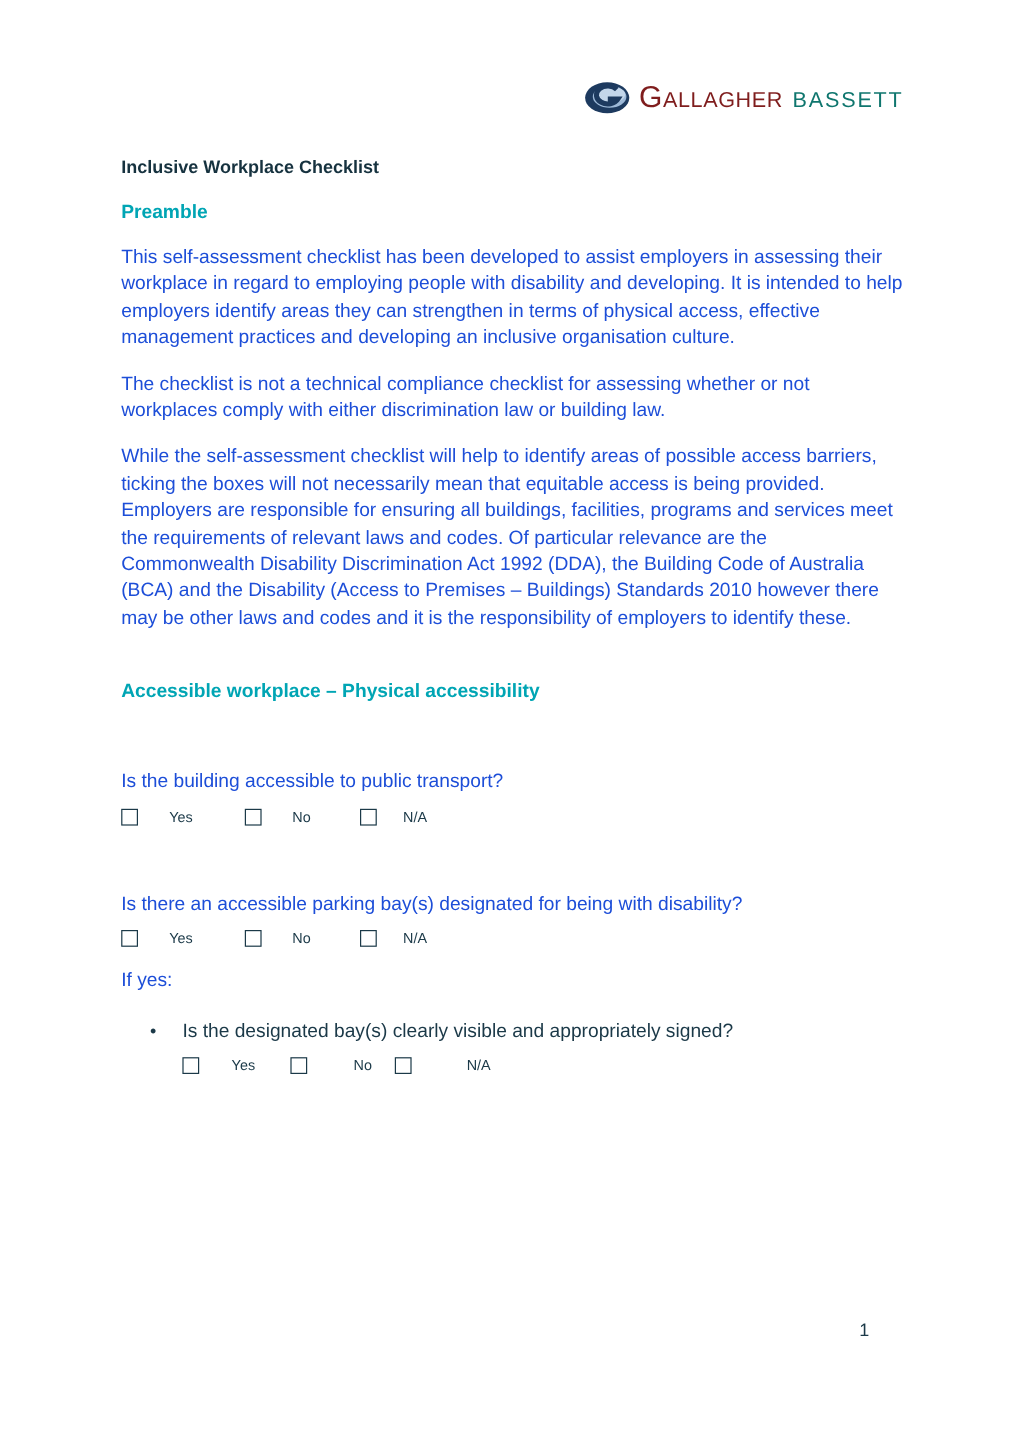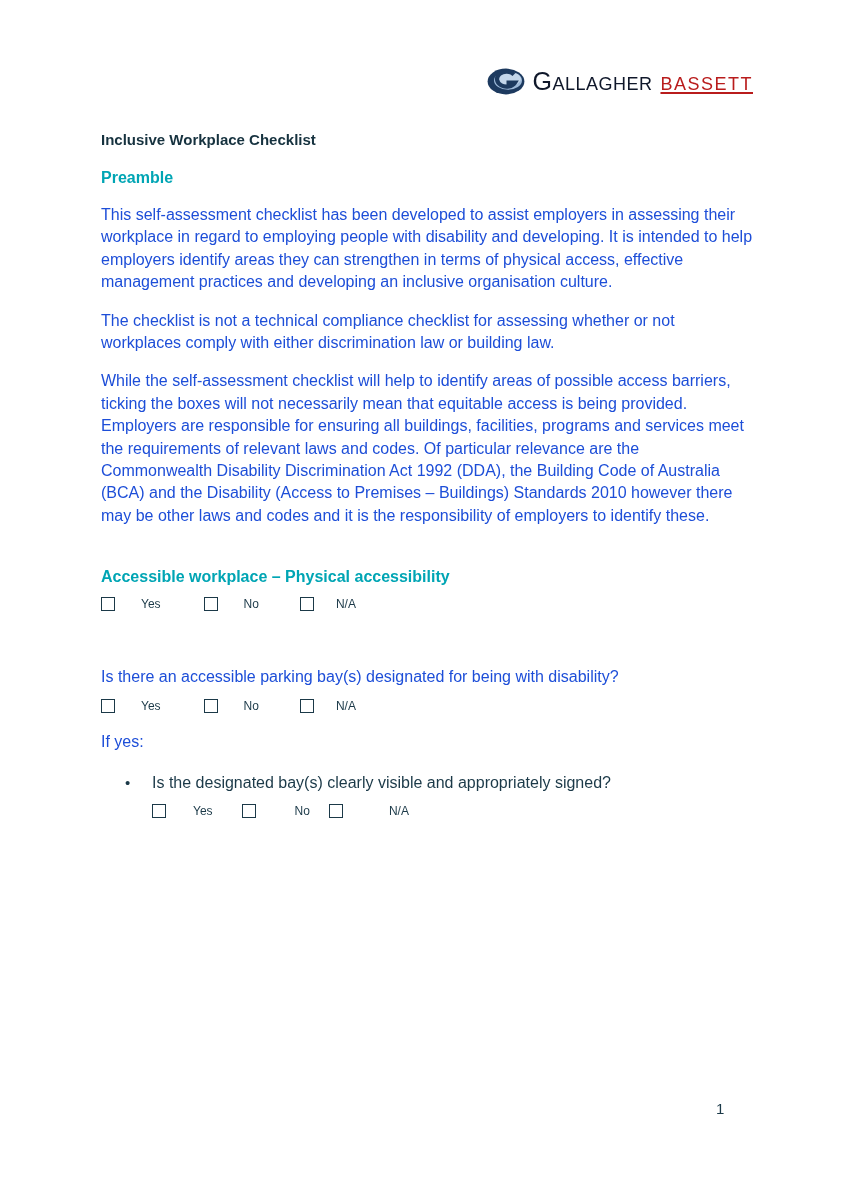--- a/index.html
+++ b/index.html
@@ -34,33 +34,32 @@
     display: inline-block;
     width: 38px;
     height: 27px;
     margin-right: 7px;
   }
   .logo-primary {
     font-variant: small-caps;
     text-transform: lowercase;
     font-size: 25px;
     letter-spacing: 0.5px;
-    color: #0f172a;
+    color: #7f1d1d;
     font-weight: 500;
   }
   .logo-primary::first-letter { text-transform: uppercase; }
   .logo-secondary {
     font-variant: small-caps;
     text-transform: lowercase;
     font-size: 25px;
     letter-spacing: 1.5px;
-    color: #b91c1c;
+    color: #0f766e;
     font-weight: 400;
     margin-left: 8px;
-    text-decoration: underline;
   }
   
   h1.doc-title {
     margin: 31px 0 0 0;
     font-size: 15px;
     line-height: 26px;
     font-weight: bold;
     color: #16323f;
   }
   h2.teal {
@@ -167,20 +166,21 @@
 
     <h2 class="teal">Preamble</h2>
 
     <p class="body-text">This self-assessment checklist has been developed to assist employers in assessing their workplace in regard to employing people with disability and developing. It is intended to help employers identify areas they can strengthen in terms of physical access, effective management practices and developing an inclusive organisation culture.</p>
     <p class="body-text">The checklist is not a technical compliance checklist for assessing whether or not workplaces comply with either discrimination law or building law.</p>
     <p class="body-text">While the self-assessment checklist will help to identify areas of possible access barriers, ticking the boxes will not necessarily mean that equitable access is being provided. Employers are responsible for ensuring all buildings, facilities, programs and services meet the requirements of relevant laws and codes. Of particular relevance are the Commonwealth Disability Discrimination Act 1992 (DDA), the Building Code of Australia (BCA) and the Disability (Access to Premises – Buildings) Standards 2010 however there may be other laws and codes and it is the responsibility of employers to identify these.</p>
 
     <h2 class="teal section-heading">Accessible workplace – Physical accessibility</h2>
 
 
+    <p class="body-text question">Is the building accessible to public transport?</p>
     <div class="cb-row std">
       <span class="cb"></span>
       <span>Yes</span>
       <span class="cb"></span>
       <span>No</span>
       <span class="cb"></span>
       <span>N/A</span>
     </div>
 
     <p class="body-text question-tight">Is there an accessible parking bay(s) designated for being with disability?</p>

